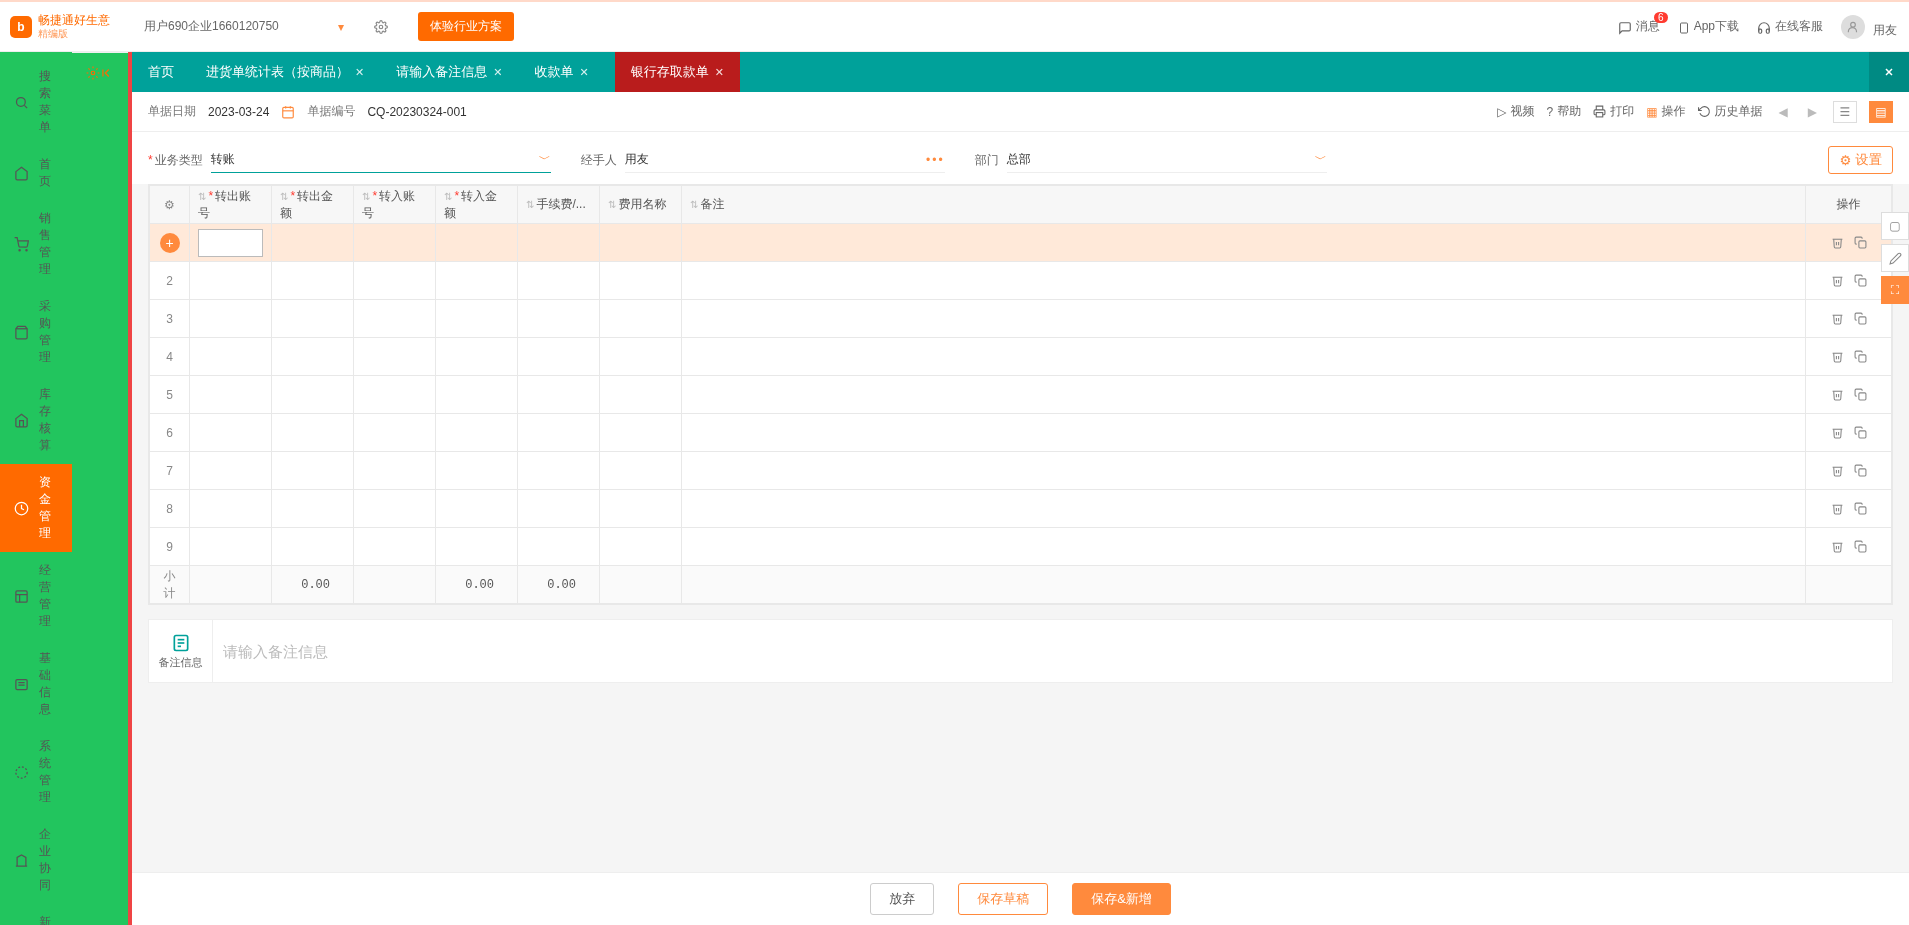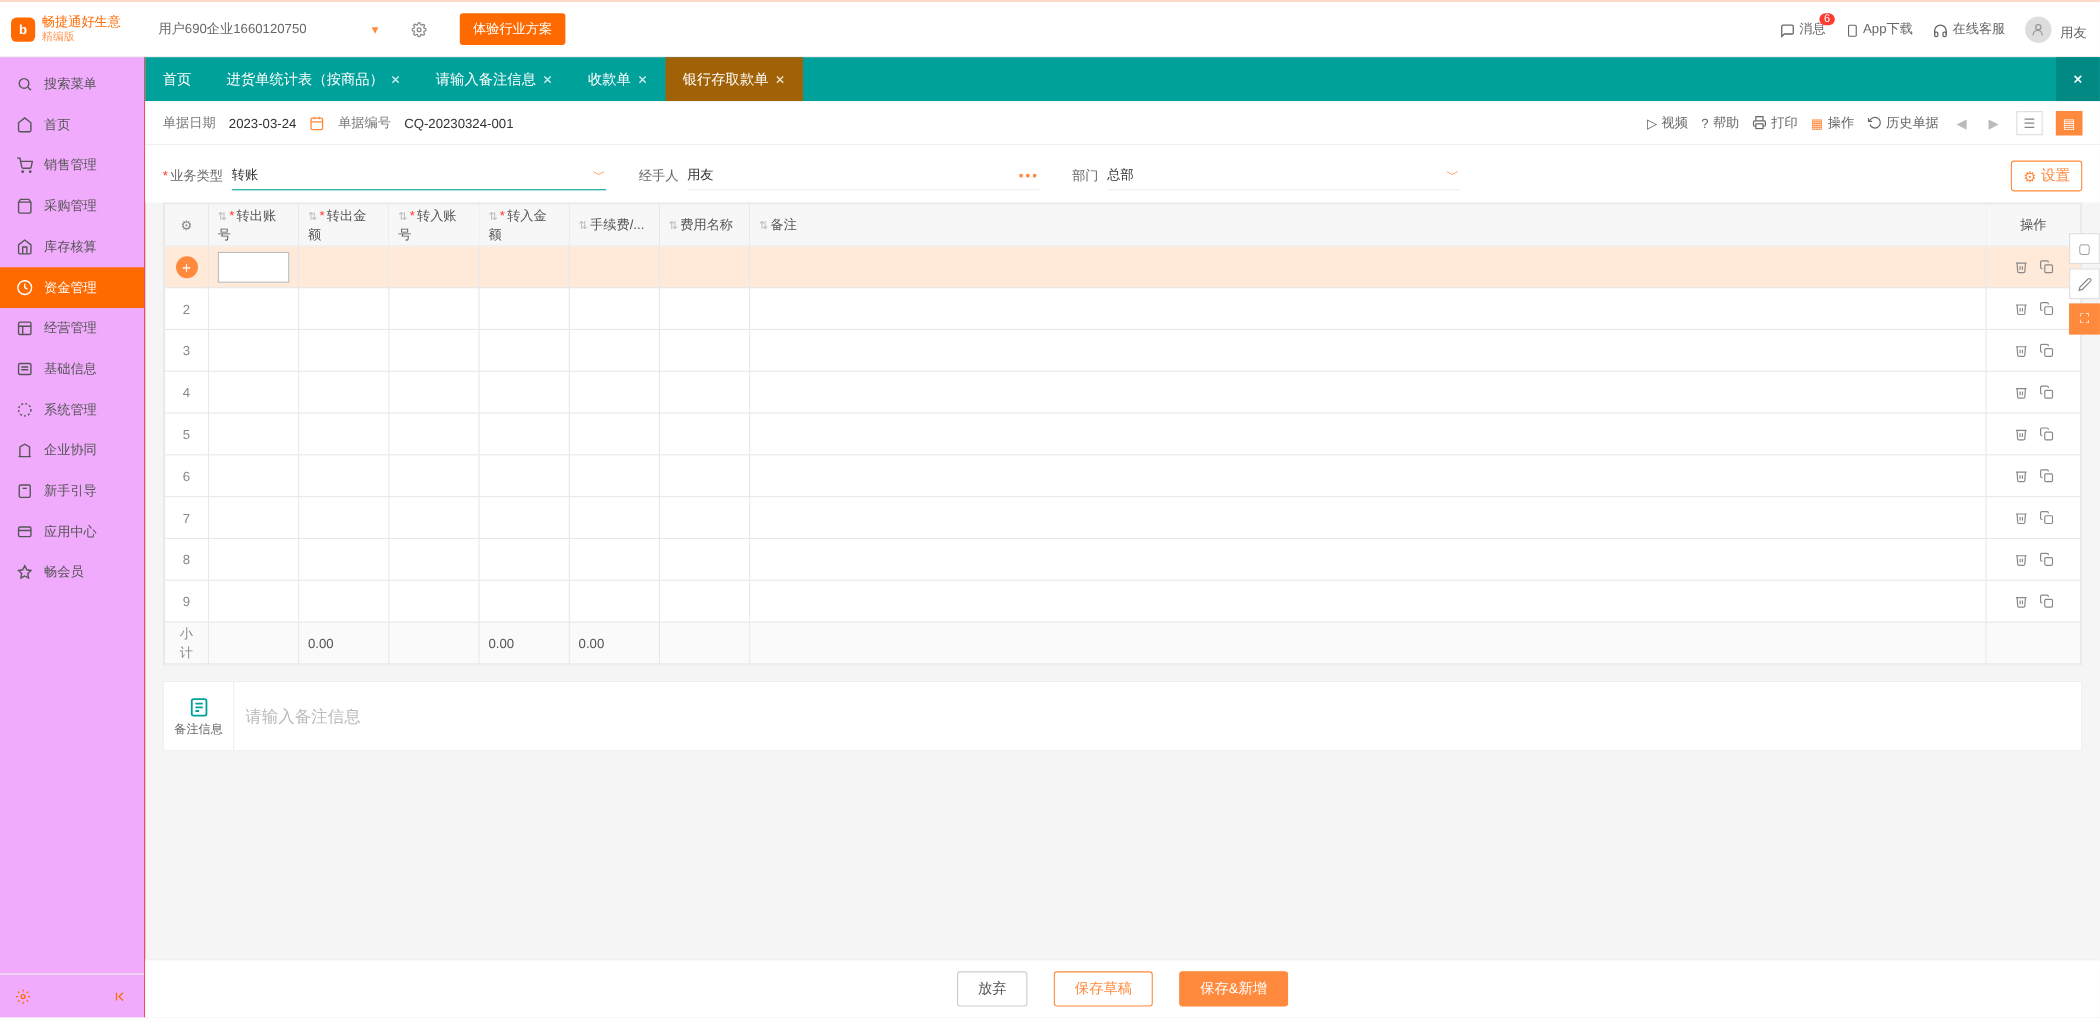--- a/index.html
+++ b/index.html
@@ -22,34 +22,34 @@
 .header-spacer { flex: 1; }
 .header-actions { display: flex; align-items: center; gap: 18px; color: #666; }
 .ha-item { display: flex; align-items: flex-end; gap: 4px; cursor: pointer; position: relative; }
 .badge { position: absolute; top: -6px; right: -8px; background: #ff3b30; color: #fff; border-radius: 8px; font-size: 10px; padding: 0 4px; }
 .avatar { width: 24px; height: 24px; border-radius: 50%; background: #ddd; display: inline-flex; align-items: center; justify-content: center; color: #999; margin-right: 4px; }
 
 
 .body { flex: 1; display: flex; min-height: 0; }
 
 
-.sidebar { width: 132px; background: #f0abfc; display: flex; flex-direction: column; border-right: 1px solid #ef4444; }
+.sidebar { width: 132px; background: #22c55e; display: flex; flex-direction: row; border-right: 4px solid #ef4444; }
 .side-items { flex: 1; overflow: auto; padding-top: 6px; }
 .side-item { display: flex; align-items: center; padding: 10px 14px; color: #555; cursor: pointer; gap: 10px; }
 .side-item.active { background: #ff6a00; color: #fff; }
 .side-icon { width: 16px; height: 16px; display: inline-flex; align-items: center; justify-content: center; }
 .side-foot { height: 40px; display: flex; align-items: center; justify-content: space-between; padding: 0 14px; color: #ff6a00; border-top: 1px solid #f0f0f0; }
 
 
 .main { flex: 1; display: flex; flex-direction: column; min-width: 0; position: relative; }
 
 
 .tabs { height: 40px; background: #00a19a; display: flex; align-items: stretch; color: #fff; }
 .tab { display: flex; align-items: center; padding: 0 16px; cursor: pointer; gap: 6px; font-size: 13px; }
-.tab.active { background: #a16207; }
+.tab.active { background: #b91c1c; margin-left: 10px; }
 .tab-close { font-size: 11px; opacity: .85; }
 .tabs-spacer { flex: 1; }
 .tabs-x { width: 40px; display: flex; align-items: center; justify-content: center; cursor: pointer; background: #008a83; }
 
 
 .docbar { height: 40px; background: #fff; display: flex; align-items: center; padding: 0 16px; border-bottom: 1px solid #eee; gap: 12px; }
 .docbar .label { color: #777; }
 .docbar .date { color: #333; }
 .cal-icon { color: #ff8a3d; }
 .docbar-spacer { flex: 1; }
@@ -77,21 +77,21 @@
 .col-idx { width: 40px; text-align: center; color: #888; }
 .col-act { width: 86px; text-align: center; }
 .sort-ic { color: #bbb; font-size: 10px; margin-right: 2px; }
 .star { color: #ff3b30; margin-right: 2px; }
 tbody tr.hl td { background: #ffe9d9; }
 .add-circle { width: 20px; height: 20px; border-radius: 50%; background: #ff8a3d; color: #fff; display: inline-flex; align-items: center; justify-content: center; font-size: 14px; cursor: pointer; }
 .cell-input { width: 100%; height: 28px; border: 1px solid #bbb; background: #fff; outline: none; padding: 0 4px; }
 .row-act { display: flex; gap: 10px; justify-content: center; color: #888; }
 .row-act span { cursor: pointer; }
 tfoot td { background: #fafafa; }
-.num-r { padding-right: 23px; }
+.num-r { text-align: right; padding-right: 23px; font-family: Liberation Mono, monospace; }
 
 
 .remark { background: #fff; margin: 14px 16px 0; border: 1px solid #eee; display: flex; height: 64px; }
 .remark-l { width: 64px; border-right: 1px solid #eee; display: flex; flex-direction: column; align-items: center; justify-content: center; color: #00a19a; gap: 2px; }
 .remark-r { flex: 1; display: flex; align-items: center; padding: 0 10px; }
 .remark-r input { border: none; width: 100%; outline: none; font-size: 15px; color: #333; }
 .remark-r input::placeholder { color: #bbb; }
 
 
 .footer { background: #fff; border-top: 1px solid #eee; padding: 10px 16px; display: flex; justify-content: center; gap: 24px; margin-top: auto; }

